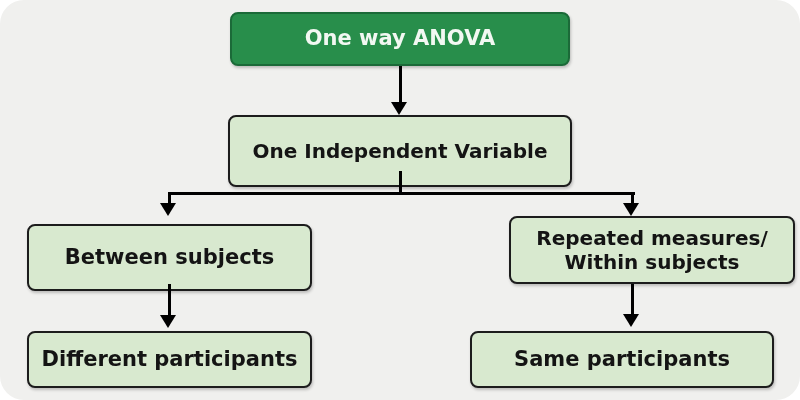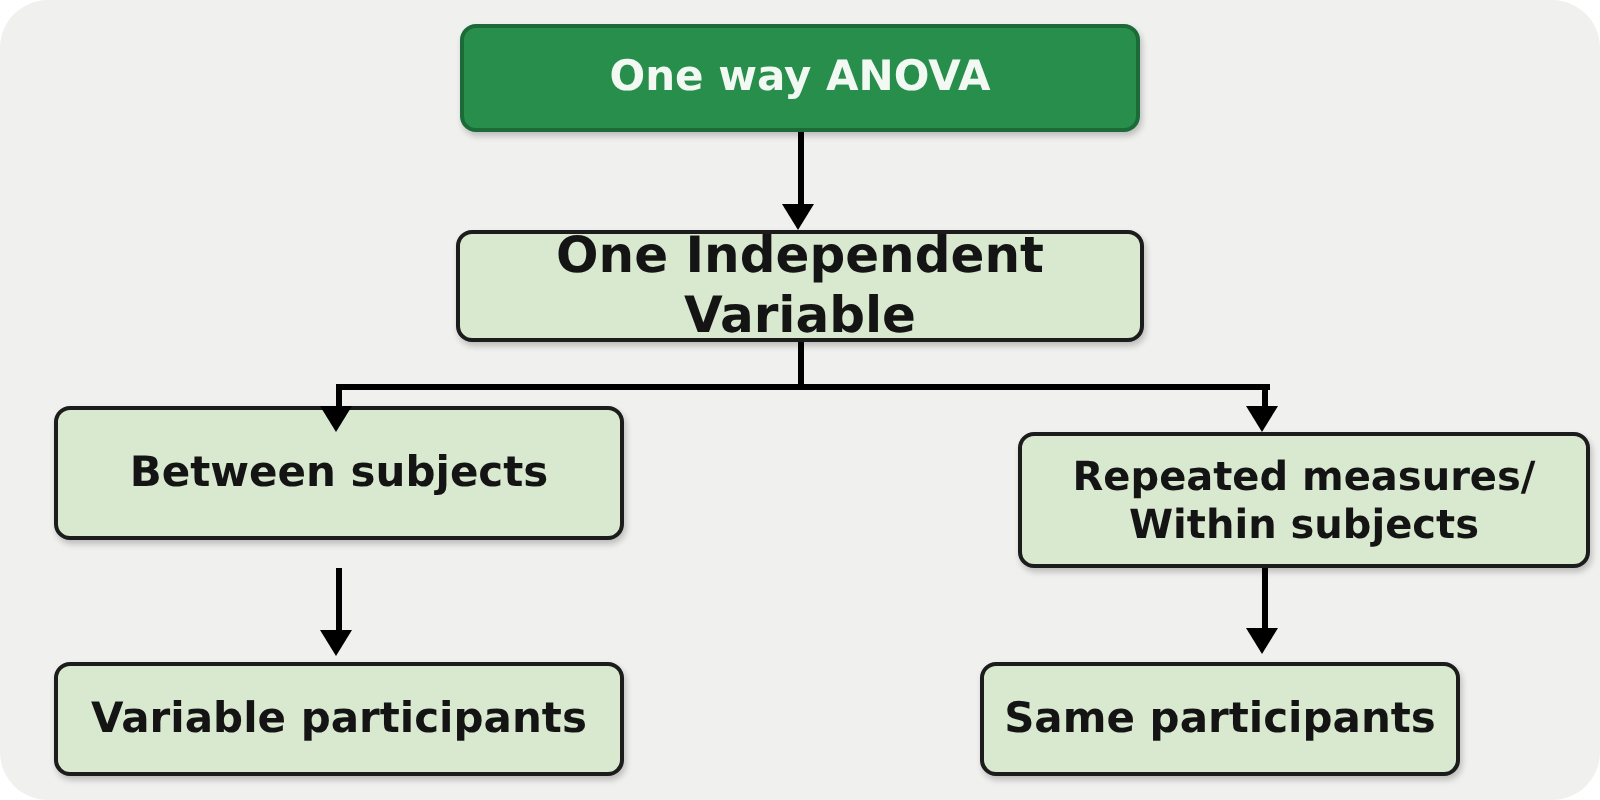--- a/index.html
+++ b/index.html
@@ -44,25 +44,25 @@
     border:2px solid var(--root-border);
     color:var(--root-text);
     font-size:21px;
   }
   .node--light{
     background:var(--node-fill);
     border:2px solid var(--node-border);
     color:var(--node-text);
     font-size:21px;
   }
-  .node--iv{ left:228px; top:115px; width:344px; height:56px; font-size:25px; }
-  .node--between{ left:27px;  top:203px; width:285px; height:67px; }
+  .node--iv{ left:228px; top:115px; width:344px; height:72px; font-size:20px; }
+  .node--between{ left:27px;  top:224px; width:285px; height:67px; }
   .node--within{  left:489px; top:216px; width:286px; height:68px; font-size:20px;margin-left:20px; }
   .node--different{ left:27px;  top:331px; width:285px; height:57px; }
-  .node--same{     left:490px; top:331px; width:240px; height:57px; }
+  .node--same{     left:470px; top:331px; width:304px; height:57px; }
 
   .vline,.hline{ position:absolute; background:var(--connector); }
   .vline{ width:3px; }
   .hline{ height:3px; }
   .arrowhead{
     position:absolute;
     width:0; height:0;
     border-left:8px solid transparent;
     border-right:8px solid transparent;
     border-top:13px solid var(--connector);
@@ -89,21 +89,21 @@
 
   <div class="node node--root">One way ANOVA</div>
 
   <div class="node node--light node--iv">One Independent Variable</div>
 
   <div class="node node--light node--between">Between subjects</div>
 
   <div class="node node--light node--within">Repeated measures/
 Within subjects</div>
 
-  <div class="node node--light node--different">Variable participants</div>
+  <div class="node node--light node--different">Different participants</div>
 
   <div class="node node--light node--same">Same participants</div>
 
   <div class="vline c-root-iv"></div>
   <div class="arrowhead ah-root-iv"></div>
 
   <div class="vline c-iv-branch"></div>
   <div class="hline c-branch-h"></div>
 
   <div class="vline c-branch-left"></div>

